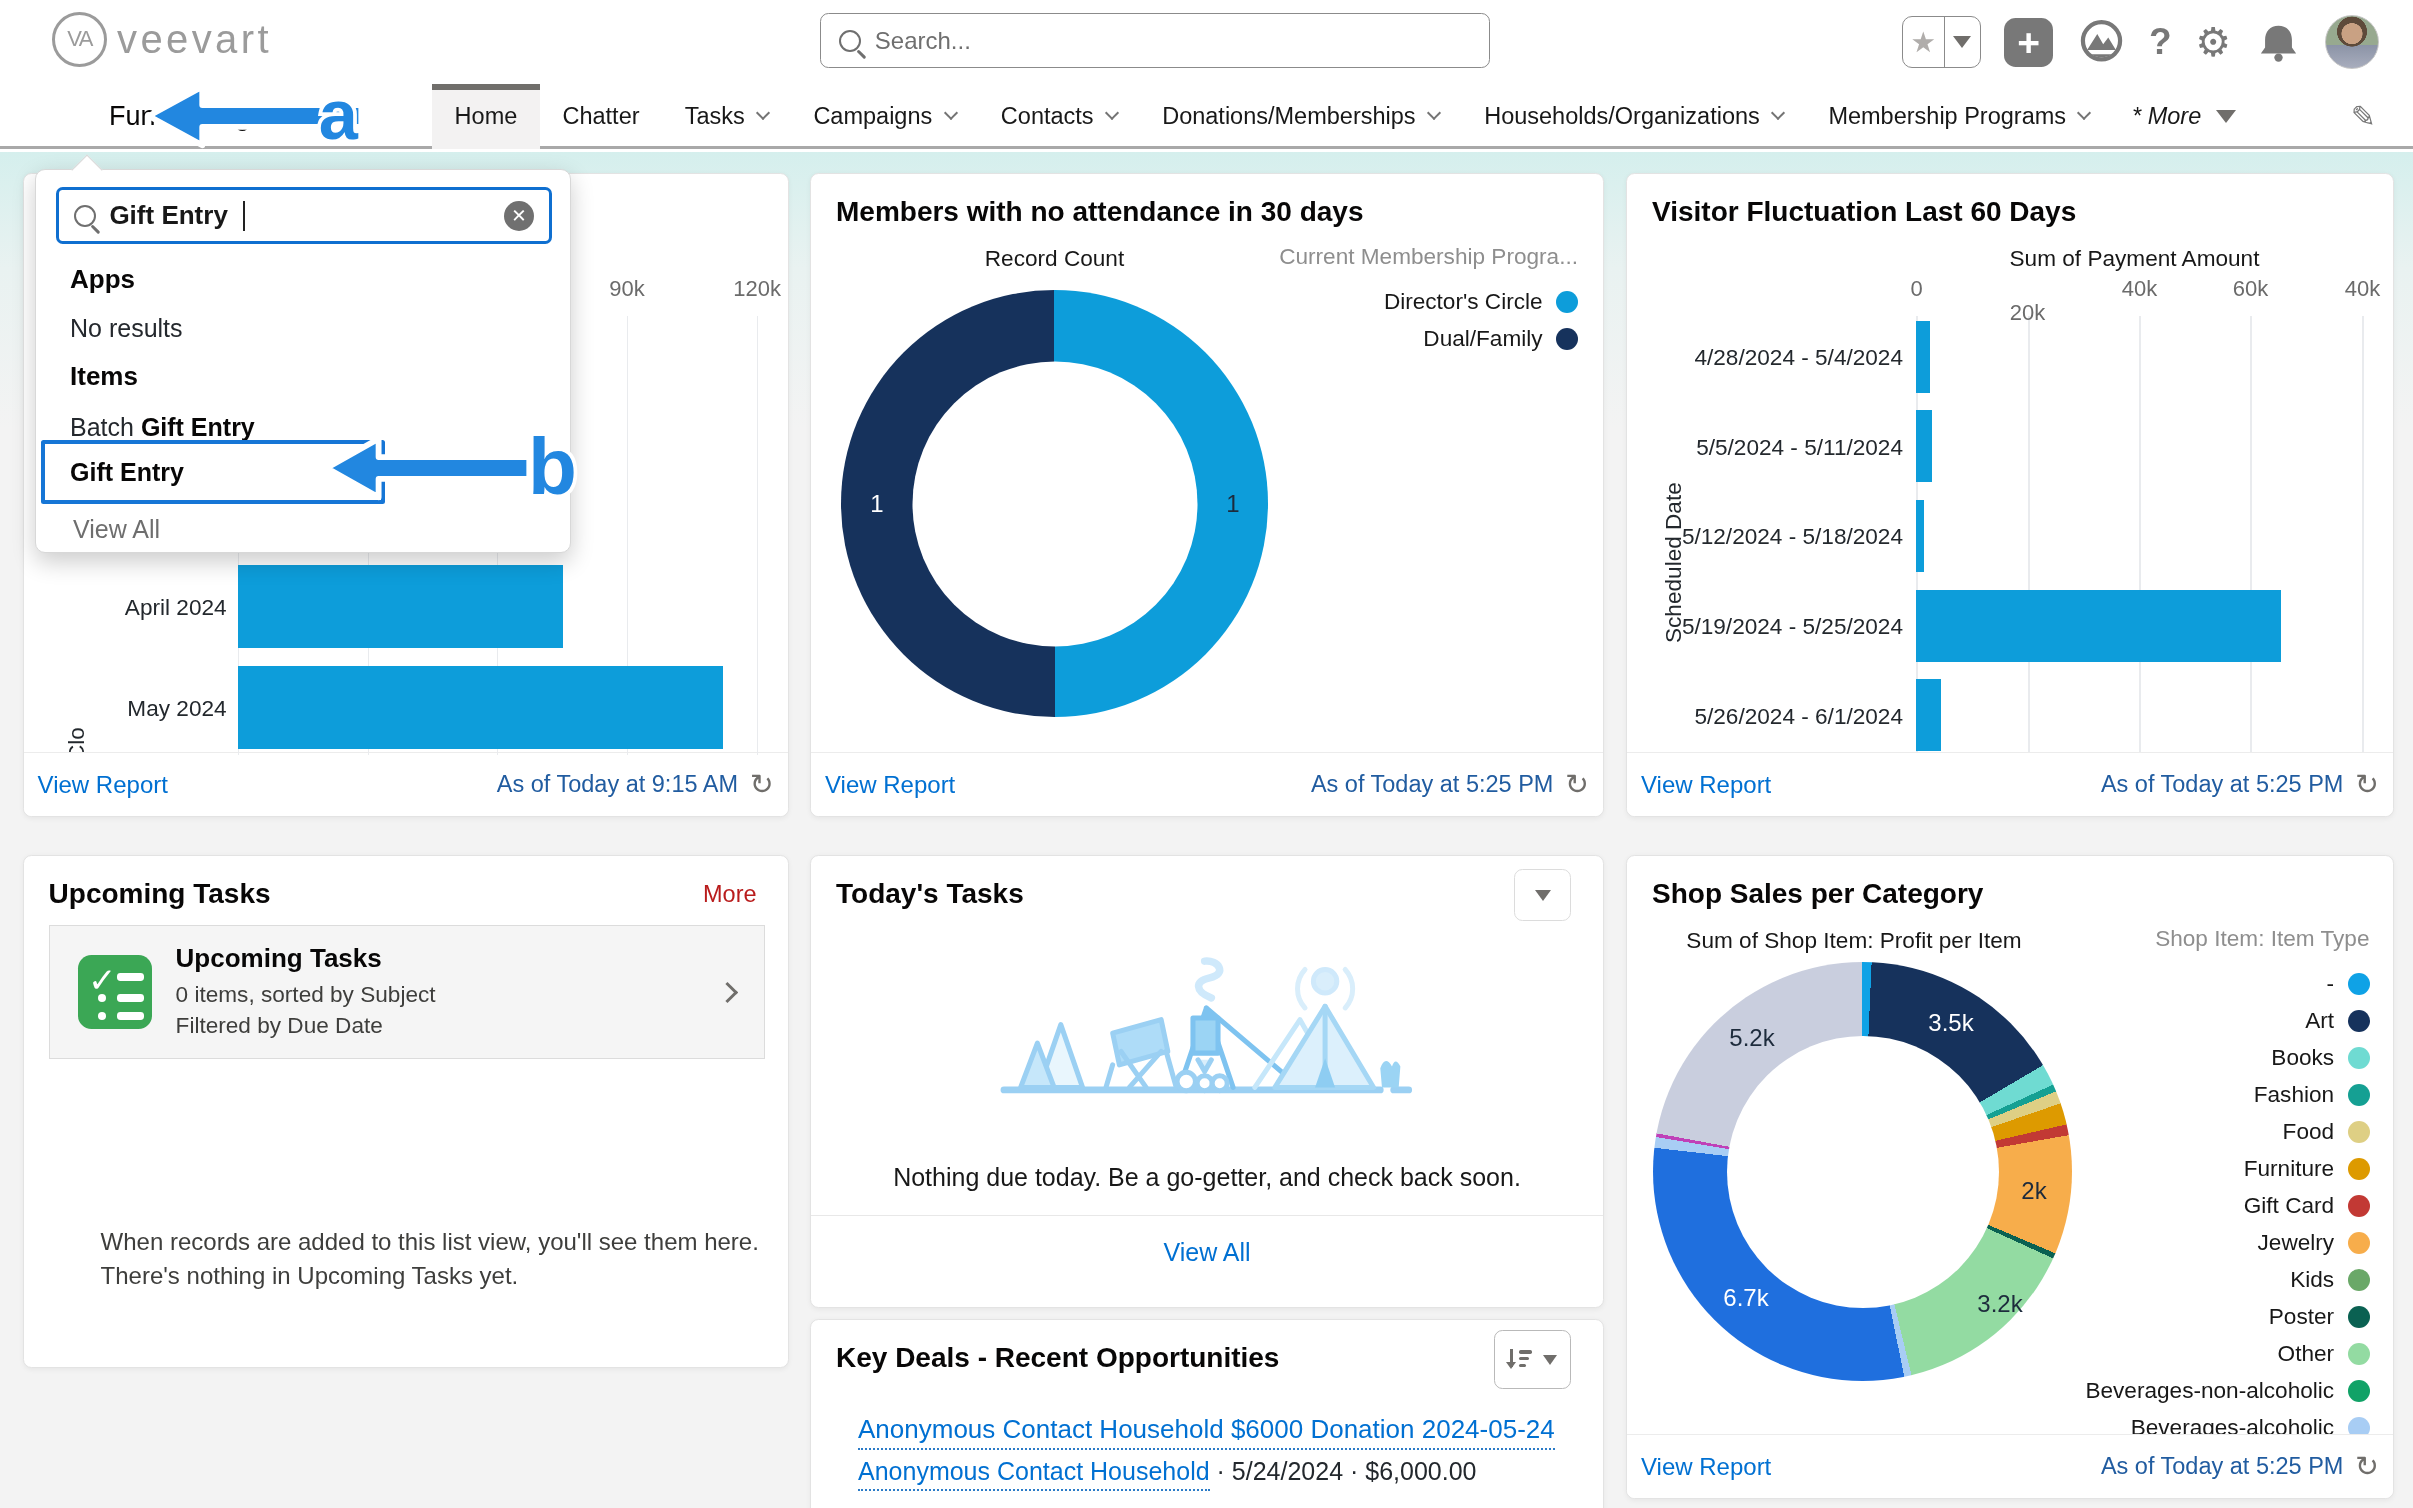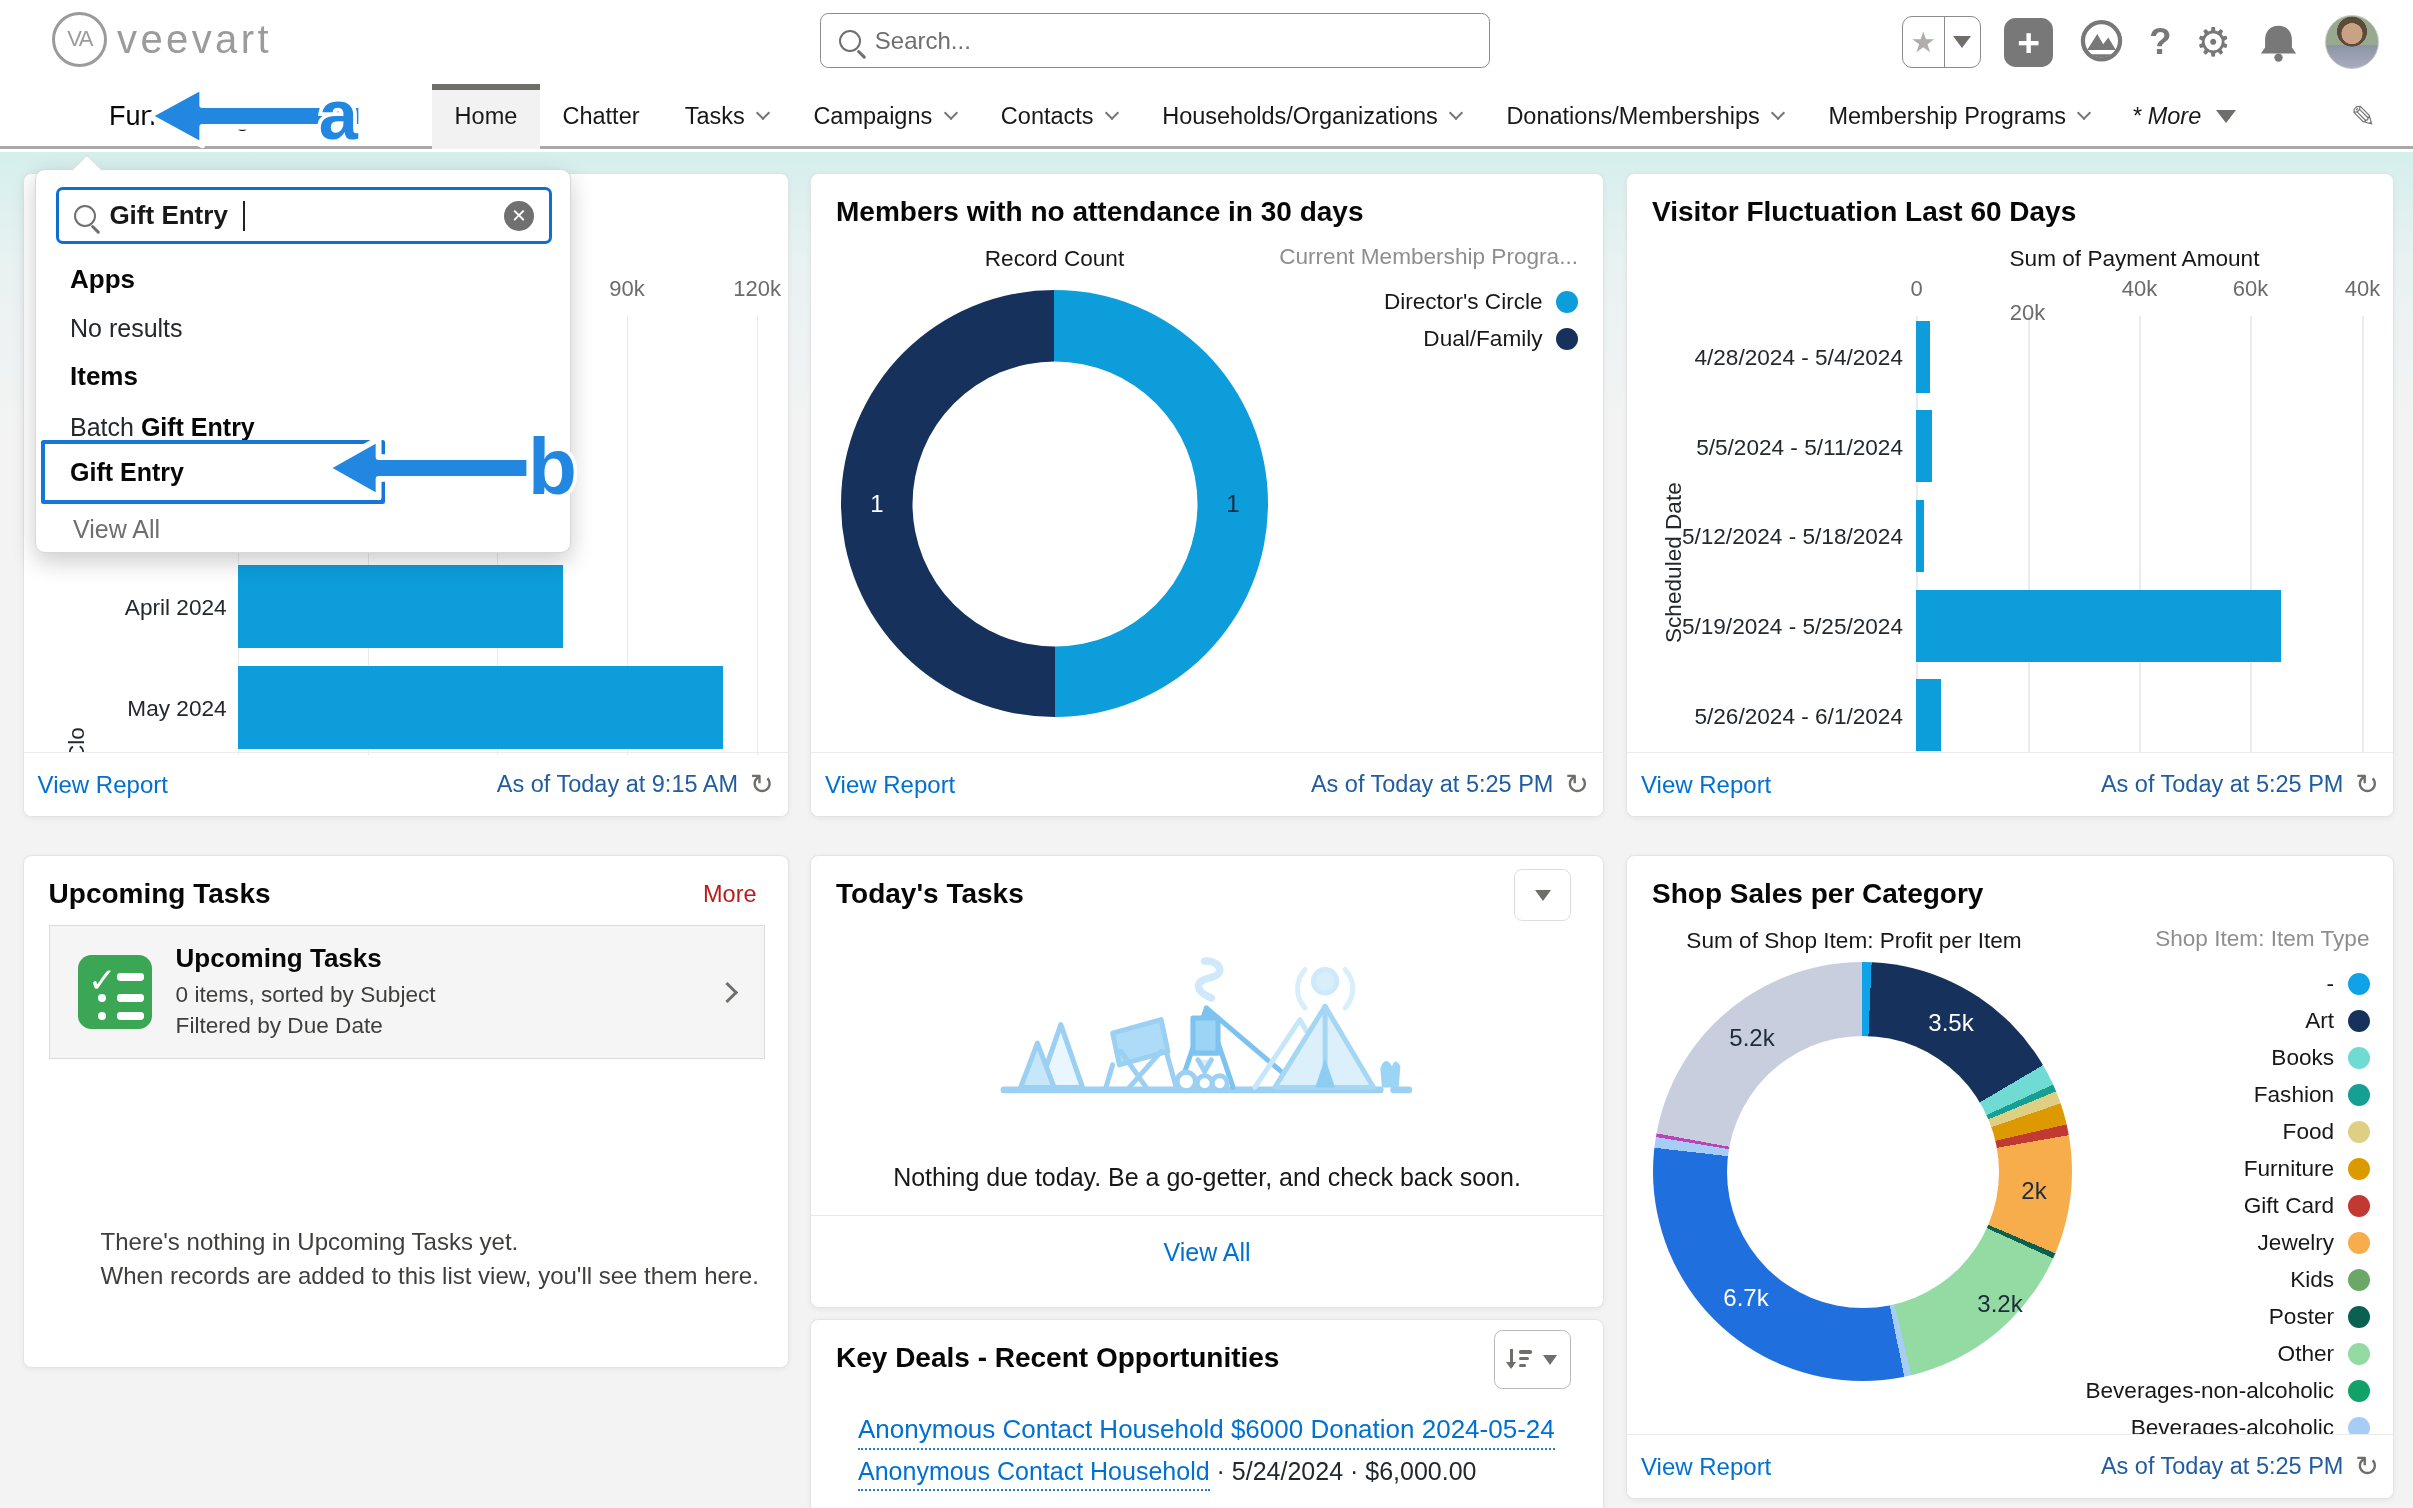--- a/index.html
+++ b/index.html
@@ -199,25 +199,25 @@
         </div>
         <div class="tab">
           <span>Campaigns</span>
           <span class="chev"></span>
         </div>
         <div class="tab">
           <span>Contacts</span>
           <span class="chev"></span>
         </div>
         <div class="tab">
+          <span>Donations/Memberships</span>
+          <span class="chev"></span>
+        </div>
+        <div class="tab">
           <span>Households/Organizations</span>
-          <span class="chev"></span>
-        </div>
-        <div class="tab">
-          <span>Donations/Memberships</span>
           <span class="chev"></span>
         </div>
         <div class="tab">
           <span>Membership Programs</span>
           <span class="chev"></span>
         </div>
         <div class="more-tab">
           <span>* More</span>
           <span class="tri-down"></span>
         </div>
@@ -336,22 +336,22 @@
       <div>
         <div class="t1">Upcoming Tasks</div>
         <div class="t2">
           <span>0 items, sorted by Subject</span><br>
           <span>Filtered by Due Date</span>
         </div>
       </div>
       <span class="chev-right"></span>
     </div>
     <div class="empty-text">
+      <div>When records are added to this list view, you'll see them here.</div>
       <div>There's nothing in Upcoming Tasks yet.</div>
-      <div>When records are added to this list view, you'll see them here.</div>
     </div>
   </div>
 
   <div class="card" style="left:810px;top:855px;width:794px;height:453px;">
     <div class="card-title">Today's Tasks</div>
     <div class="dd-btn">
         <span class="tri-down"></span>
       </div>
     <svg class="illu" width="442" height="184" viewBox="0 0 528 220">
       <g fill="none" stroke="#9bd0f3" stroke-width="6" stroke-linecap="round" stroke-linejoin="round">

